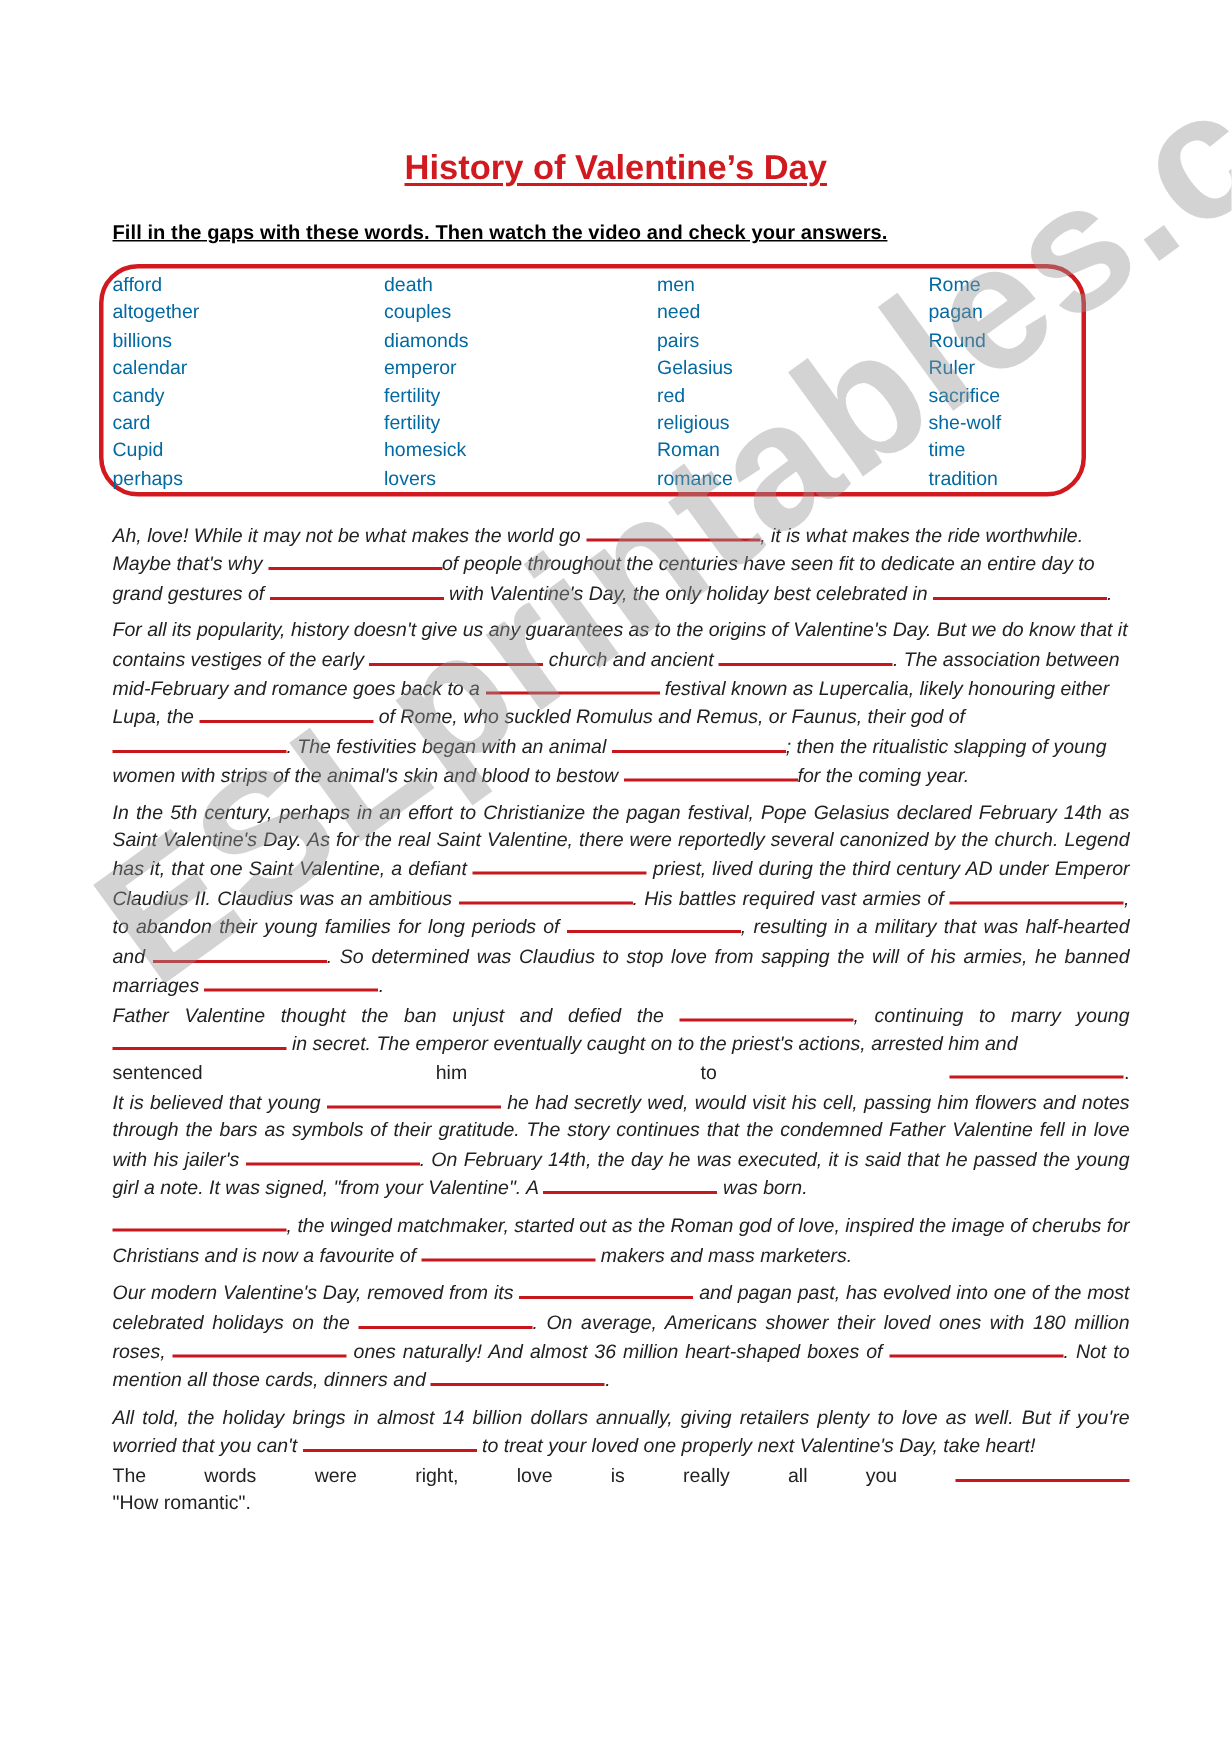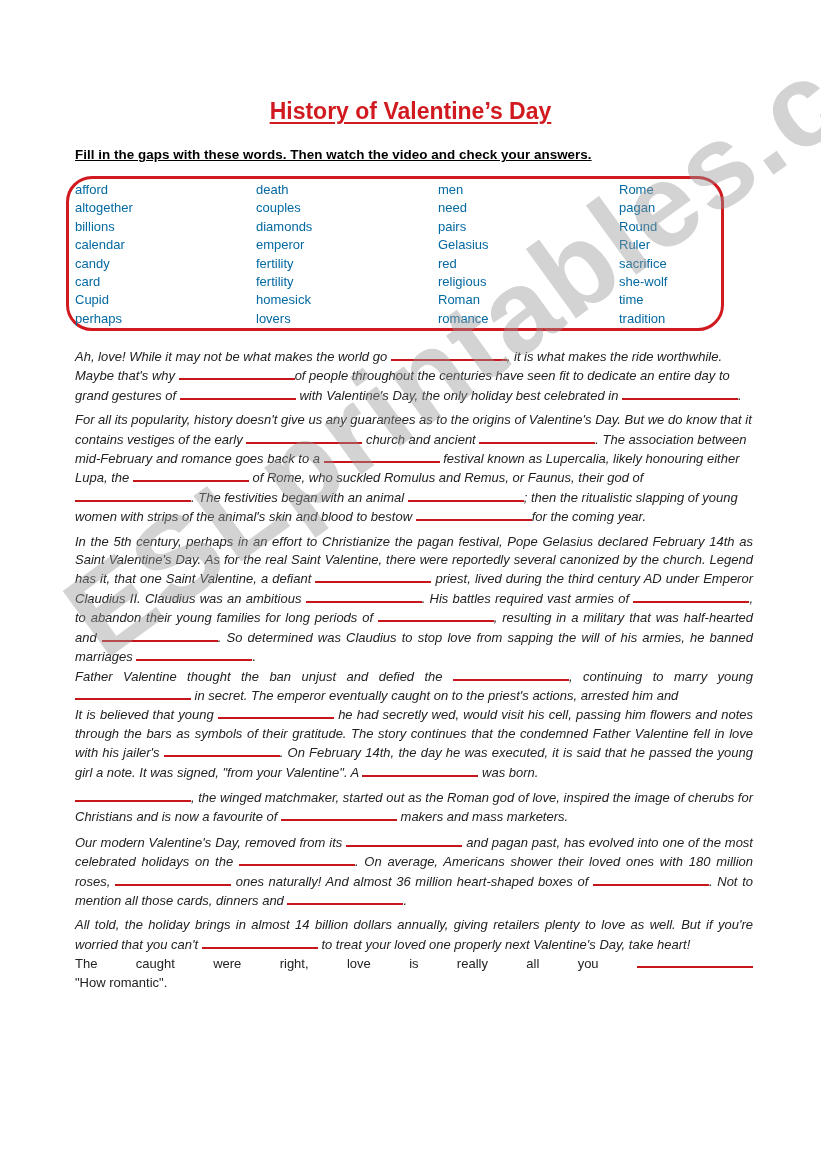--- a/index.html
+++ b/index.html
@@ -77,30 +77,36 @@
   </div>
 
   <div class="text" style="top:347px">
     <p style="text-align:left"><span>Ah, love! While it may not be what makes the world go </span><span class="gap"></span><span>, it is what makes the ride worthwhile. Maybe that's why </span><span class="gap"></span><span>of people throughout the centuries have seen fit to dedicate an entire day to grand gestures of </span><span class="gap"></span><span> with Valentine's Day, the only holiday best celebrated in </span><span class="gap"></span><span>.</span></p>
 
     <p style="text-align:left"><span>For all its popularity, history doesn't give us any guarantees as to the origins of Valentine's Day. But we do know that it contains vestiges of the early </span><span class="gap"></span><span> church and ancient </span><span class="gap"></span><span>. The association between mid-February and romance goes back to a </span><span class="gap"></span><span> festival known as Lupercalia, likely honouring either Lupa, the </span><span class="gap"></span><span> of Rome, who suckled Romulus and Remus, or Faunus, their god of </span><span class="gap"></span><span>. The festivities began with an animal </span><span class="gap"></span><span>; then the ritualistic slapping of young women with strips of the animal's skin and blood to bestow </span><span class="gap"></span><span>for the coming year.</span></p>
 
     <p class="tight"><span>In the 5th century, perhaps in an effort to Christianize the pagan festival, Pope Gelasius declared February 14th as Saint Valentine's Day. As for the real Saint Valentine, there were reportedly several canonized by the church. Legend has it, that one Saint Valentine, a defiant </span><span class="gap"></span><span> priest, lived during the third century AD under Emperor Claudius II. Claudius was an ambitious </span><span class="gap"></span><span>. His battles required vast armies of </span><span class="gap"></span><span>, to abandon their young families for long periods of </span><span class="gap"></span><span>, resulting in a military that was half-hearted and </span><span class="gap"></span><span>. So determined was Claudius to stop love from sapping the will of his armies, he banned marriages </span><span class="gap"></span><span>.</span></p>
 
     <p class="tight"><span>Father Valentine thought the ban unjust and defied the </span><span class="gap"></span><span>, continuing to marry young </span><span class="gap"></span><span> in secret. The emperor eventually caught on to the priest's actions, arrested him and</span></p>
+    <div class="sentenced">
+      <span>sentenced</span>
+      <span>him</span>
+      <span>to</span>
+      <span><span class="gap"></span><span>.</span></span>
+    </div>
     <p><span>It is believed that young </span><span class="gap"></span><span> he had secretly wed, would visit his cell, passing him flowers and notes through the bars as symbols of their gratitude. The story continues that the condemned Father Valentine fell in love with his jailer's </span><span class="gap"></span><span>. On February 14th, the day he was executed, it is said that he passed the young girl a note. It was signed, "from your Valentine". A </span><span class="gap"></span><span> was born.</span></p>
 
     <p><span class="gap"></span><span>, the winged matchmaker, started out as the Roman god of love, inspired the image of cherubs for Christians and is now a favourite of </span><span class="gap"></span><span> makers and mass marketers.</span></p>
 
     <p><span>Our modern Valentine's Day, removed from its </span><span class="gap"></span><span> and pagan past, has evolved into one of the most celebrated holidays on the </span><span class="gap"></span><span>. On average, Americans shower their loved ones with 180 million roses, </span><span class="gap"></span><span> ones naturally! And almost 36 million heart-shaped boxes of </span><span class="gap"></span><span>. Not to mention all those cards, dinners and </span><span class="gap"></span><span>.</span></p>
 
     <p class="tight"><span>All told, the holiday brings in almost 14 billion dollars annually, giving retailers plenty to love as well. But if you're worried that you can't </span><span class="gap"></span><span> to treat your loved one properly next Valentine's Day, take heart!</span></p>
     <div class="sentenced">
       <span>The</span>
-      <span>caught</span>
+      <span>words</span>
       <span>were</span>
       <span>right,</span>
       <span>love</span>
       <span>is</span>
       <span>really</span>
       <span>all</span>
       <span>you</span>
       <span class="gap"></span>
     </div>
     <div>"How romantic".</div>

